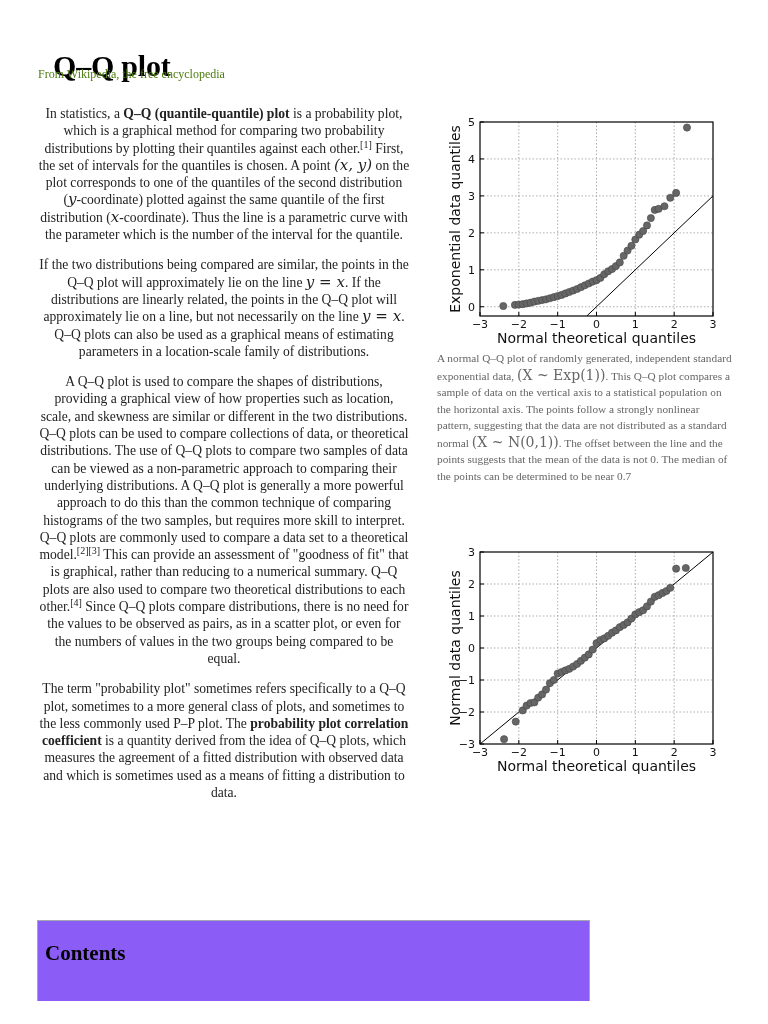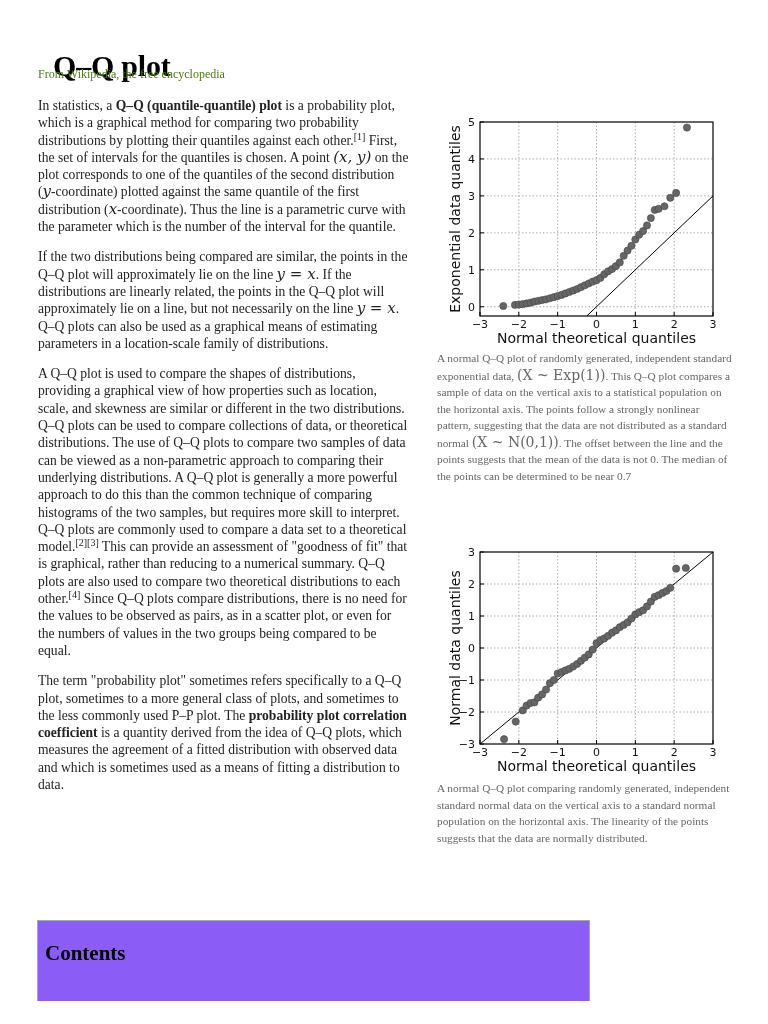--- a/index.html
+++ b/index.html
@@ -3,21 +3,21 @@
 <meta charset="utf-8">
 <style>
   html, body { margin: 0; padding: 0; background: #ffffff; }
   body { width: 768px; height: 1024px; position: relative; overflow: hidden;
          font-family: "Liberation Serif", "DejaVu Serif", serif; color: #222; }
   .title { position: absolute; left: 37px; top: 33px; margin: 16px;
            font-size: 30px; font-weight: bold; color: #000; letter-spacing: -0.2px; }
   .subtitle { position: absolute; left: 38px; top: 67px; font-size: 12px; color: #4d7c0f; }
   .body-col { position: absolute; left: 38px; top: 97px; width: 372px;
               font-size: 13.6px; line-height: 17.3px; color: #222; }
-  .body-col p { margin: 0 0 13px 0; }
+  .body-col p { margin: 8px 0 13px 0; text-align: center; }
   .body-col sup { font-size: 10px; line-height: 0; vertical-align: 5px; color: #222; }
   .math { font-style: italic; font-size: 15px; font-family: "DejaVu Serif", serif; }
   b { color: #222; }
   .figure { position: absolute; left: 437px; width: 295px; }
   .fig1 { top: 110px; }
   .fig2 { top: 540px; }
   .plot svg { display: block; }
   .caption { font-size: 11.3px; line-height: 16.5px; color: #666; margin-top: 0; }
   .caption .cm { font-family: "DejaVu Serif", serif; font-size: 14px; }
   .toc { position: absolute; left: 37px; top: 920px; width: 551px; height: 80px;
@@ -238,18 +238,17 @@
         <text x="38" y="176" text-anchor="end" font-size="11" class="axis-text">−2</text>
         <text x="38" y="144" text-anchor="end" font-size="11" class="axis-text">−1</text>
         <text x="38" y="112" text-anchor="end" font-size="11" class="axis-text">0</text>
         <text x="38" y="80" text-anchor="end" font-size="11" class="axis-text">1</text>
         <text x="38" y="48" text-anchor="end" font-size="11" class="axis-text">2</text>
         <text x="38" y="16" text-anchor="end" font-size="11" class="axis-text">3</text>
         <text x="159.5" y="231" text-anchor="middle" font-size="14" class="axis-text">Normal theoretical quantiles</text>
         <text x="0" y="0" text-anchor="middle" font-size="14" class="axis-text" transform="translate(23,108) rotate(-90)">Normal data quantiles</text>
       </svg>
     </div>
-  <div class="caption"><span>A normal Q–Q plot comparing randomly generated, independent standard normal data on the vertical axis to a standard normal population on the horizontal axis. The linearity of the points suggests that the data are normally distributed.</span></div>
 </div>
 
 <div class="toc">
   <h2 class="toc-title">Contents</h2>
 </div>
 
 </body></html>

